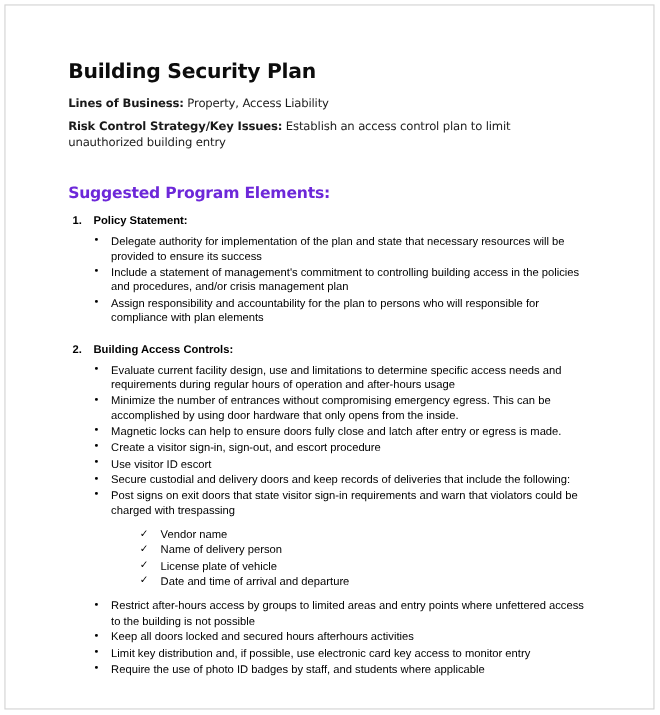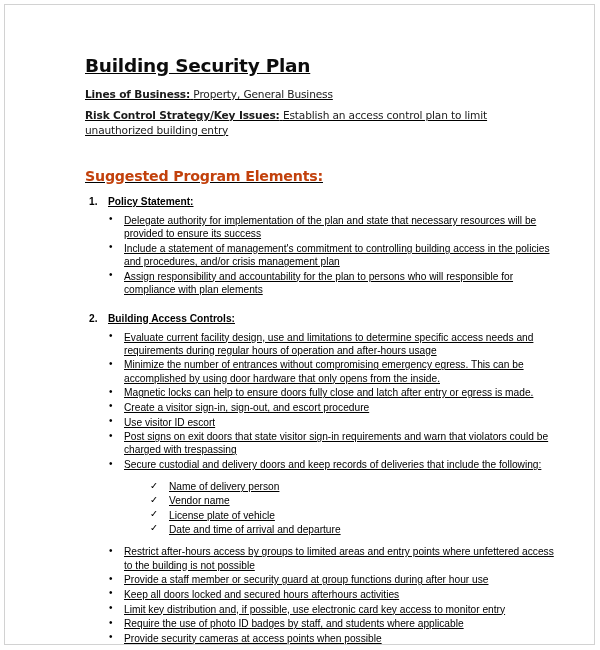--- a/index.html
+++ b/index.html
@@ -23,24 +23,23 @@
     width: 591px;
     height: 641px;
     box-sizing: border-box;
     border: 1px solid #d2d2d2;
     background: #ffffff;
     overflow: hidden;
   }
 
   .page-body {
     position: absolute;
-    left: 80px;
+    left: 57px;
     top: 50px;
     width: 472px;
-    text-decoration: underline;
   }
 
   
   .doc-title {
     font-family: "DejaVu Sans", sans-serif;
     font-size: 18.5px;
     font-weight: bold;
     color: #0d0d0d;
     letter-spacing: -0.25px;
     margin: 0 0 11px 0;
@@ -60,21 +59,21 @@
   }
   .meta-line .meta-value {
     font-weight: normal;
   }
 
   
   .section-heading {
     font-family: "DejaVu Sans", sans-serif;
     font-size: 14.2px;
     font-weight: bold;
-    color: #c2410c;
+    color: #6d28d9;
     letter-spacing: -0.2px;
     margin: 31px 0 11px 0;
     line-height: 1.15;
   }
 
   
   .num-item {
     position: relative;
     margin: 0 0 3px 0;
   }
@@ -151,21 +150,21 @@
 </head>
 <body>
 
 <div class="page-sheet">
   <div class="page-body">
 
     <h1 class="doc-title">Building Security Plan</h1>
 
     <p class="meta-line">
       <span class="meta-label">Lines of Business:</span>
-      <span class="meta-value">Property, General Business</span>
+      <span class="meta-value">Property, Access Liability</span>
     </p>
 
     <p class="meta-line">
       <span class="meta-label">Risk Control Strategy/Key Issues:</span>
       <span class="meta-value">Establish an access control plan to limit unauthorized building entry</span>
     </p>
 
     <h2 class="section-heading">Suggested Program Elements:</h2>
 
     <div class="num-item">
@@ -185,36 +184,34 @@
         <span class="num-marker">2.</span>
         <span>Building Access Controls:</span>
       </div>
 
       <ul class="bullet-list">
         <li>Evaluate current facility design, use and limitations to determine specific access needs and requirements during regular hours of operation and after-hours usage</li>
         <li>Minimize the number of entrances without compromising emergency egress.  This can be accomplished by using door hardware that only opens from the inside.</li>
         <li>Magnetic locks can help to ensure doors fully close and latch after entry or egress is made.</li>
         <li>Create a visitor sign-in, sign-out, and escort procedure</li>
         <li>Use visitor ID escort</li>
+        <li>Secure custodial and delivery doors and keep records of deliveries that include the following:</li>
         <li>Post signs on exit doors that state visitor sign-in requirements and warn that violators could be charged with trespassing</li>
-        <li>Secure custodial and delivery doors and keep records of deliveries that include the following:</li>
       </ul>
 
       <ul class="check-list">
+        <li>Vendor name</li>
         <li>Name of delivery person</li>
-        <li>Vendor name</li>
         <li>License plate of vehicle</li>
         <li>Date and time of arrival and departure</li>
       </ul>
 
       <ul class="bullet-list">
         <li>Restrict after-hours access by groups to limited areas and entry points where unfettered access to the building is not possible</li>
-        <li>Provide a staff member or security guard at group functions during after hour use</li>
         <li>Keep all doors locked and secured hours afterhours activities</li>
         <li>Limit key distribution and, if possible, use electronic card key access to monitor entry</li>
         <li>Require the use of photo ID badges by staff, and students where applicable</li>
-        <li>Provide security cameras at access points when possible</li>
 
       </ul>
     </div>
 
   </div>
 </div>
 
 </body></html>

